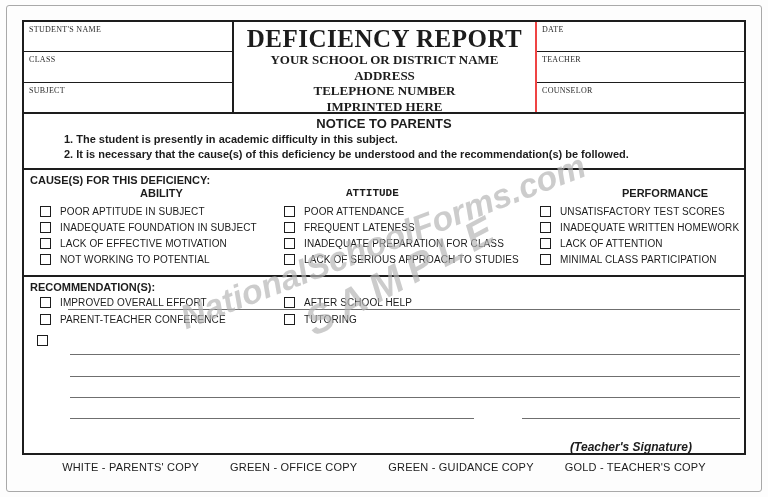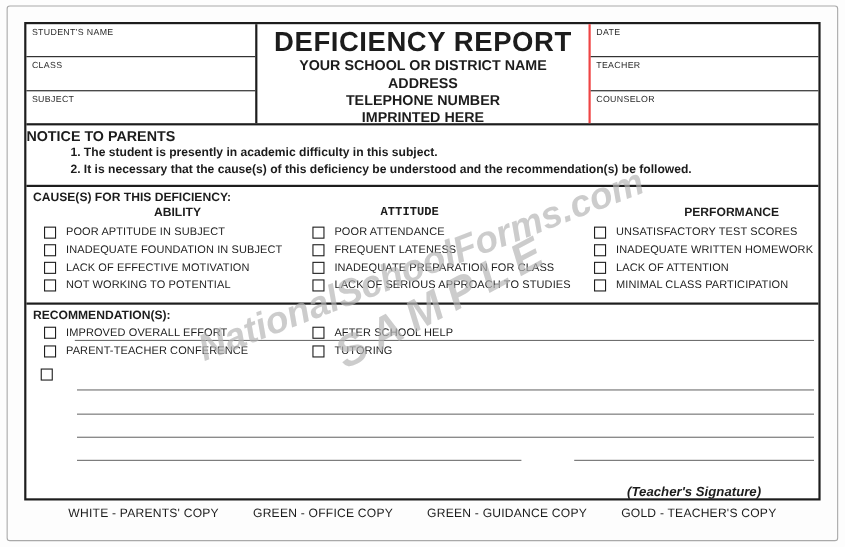--- a/index.html
+++ b/index.html
@@ -5,33 +5,33 @@
   * { margin:0; padding:0; box-sizing:border-box; }
   body { background:#fff; }
   .screen { position:relative; width:768px; height:497px; background:#fdfdfd;
             font-family:"Liberation Sans", sans-serif; color:#1c1c1c; overflow:hidden; }
   .page-edge { position:absolute; left:6px; top:5px; right:6px; bottom:5px;
                border:1px solid #a9a9a9; border-radius:3px; }
   .form-box { position:absolute; left:22px; top:20px; width:724px; height:435px;
               border:2px solid #1d1d1d; background:#fff; }
 
   
-  .header { display:flex; height:92px; border-bottom:2px solid #1d1d1d; }
+  .header { display:flex; height:92px; border-bottom:2px solid #1d1d1d;font-family:Liberation Serif, serif; }
   .hcol-left  { width:210px; border-right:2px solid #1d1d1d; display:flex; flex-direction:column; }
   .hcol-right { width:209px; border-left:2px solid #ef4444; display:flex; flex-direction:column; }
   .hcol-center{ flex:1; text-align:center; padding-top:3px; }
   .hfield { flex:1; border-bottom:1px solid #1d1d1d; padding:3px 5px; }
   .hfield:last-child { border-bottom:none; }
   .hfield-label { font-size:8px; letter-spacing:.3px; color:#2a2a2a; }
   .form-title { font-size:25px; font-weight:bold; letter-spacing:.5px; line-height:27px; }
   .form-sub   { font-size:13px; font-weight:bold; line-height:15.5px; }
 
   
   .notice { height:56px; border-bottom:2px solid #1d1d1d; padding-top:2px; }
-  .notice-title { text-align:left; font-size:13px; font-weight:bold; line-height:16px; }
+  .notice-title { text-align:center; font-size:13px; font-weight:bold; line-height:16px; }
   .notice-item  { margin-left:40px; font-size:11px; font-weight:bold; line-height:15px; }
 
   
   .causes { height:107px; border-bottom:2px solid #1d1d1d; padding-top:2px; }
   .section-label { font-size:11px; font-weight:bold; padding:2px 6px 1px; }
   .cols { display:flex; }
   .col1 { width:244px; margin-left:16px; }
   .col2 { width:256px; }
   .col3 { flex:1; }
   .col-header { font-size:11px; font-weight:bold; height:16px; }

